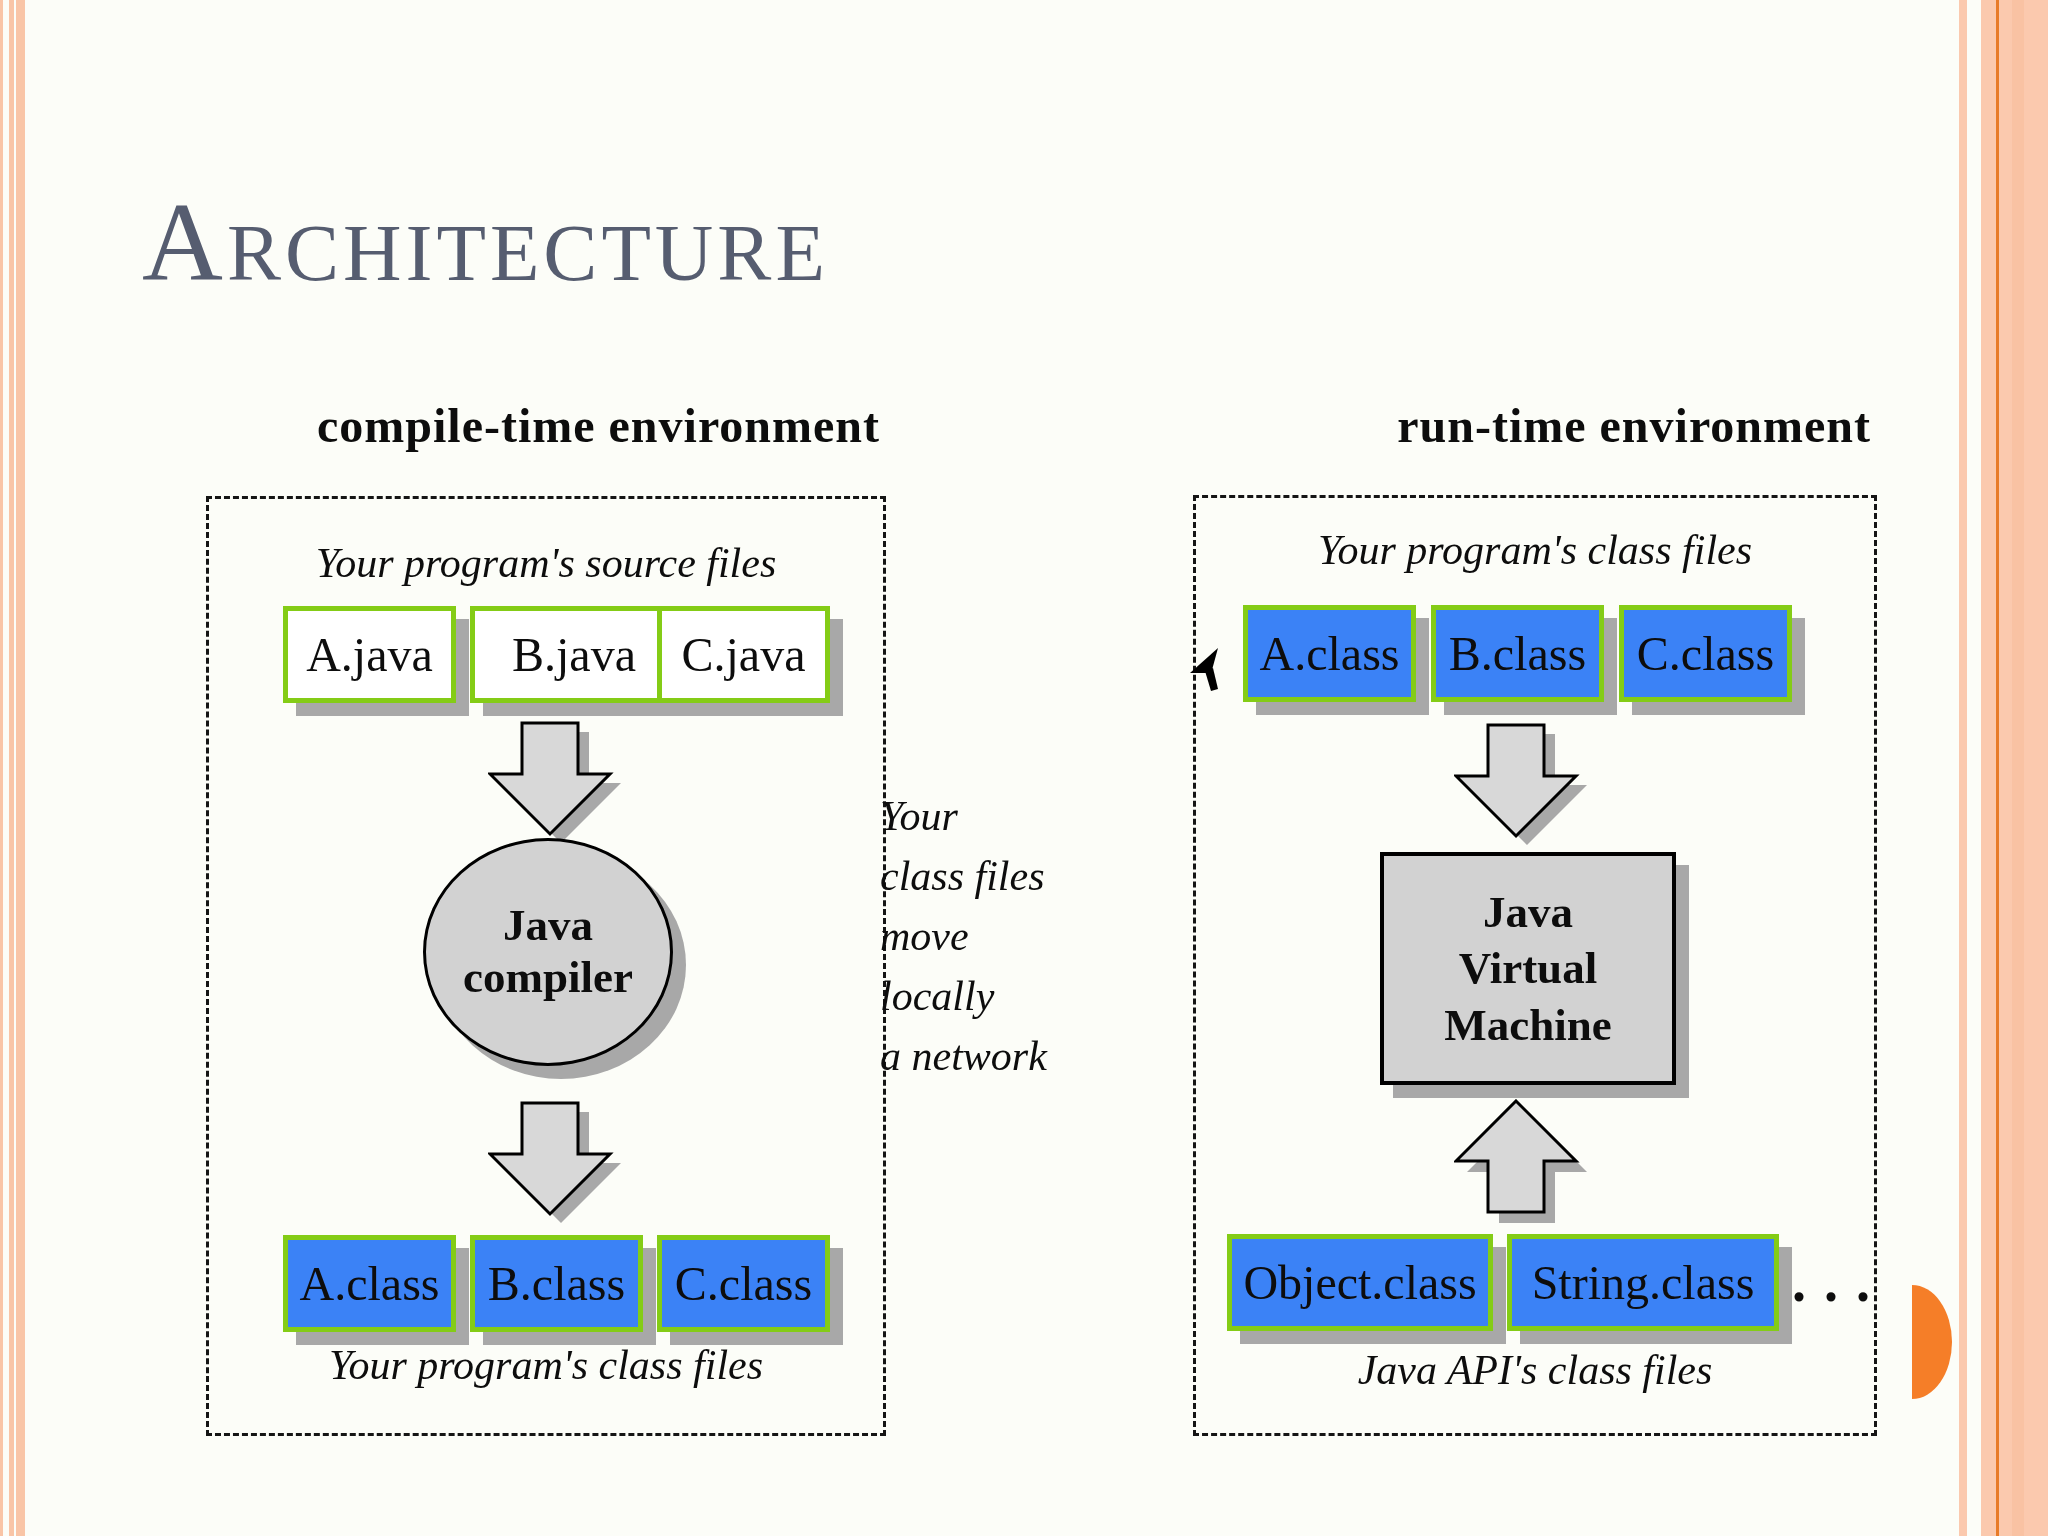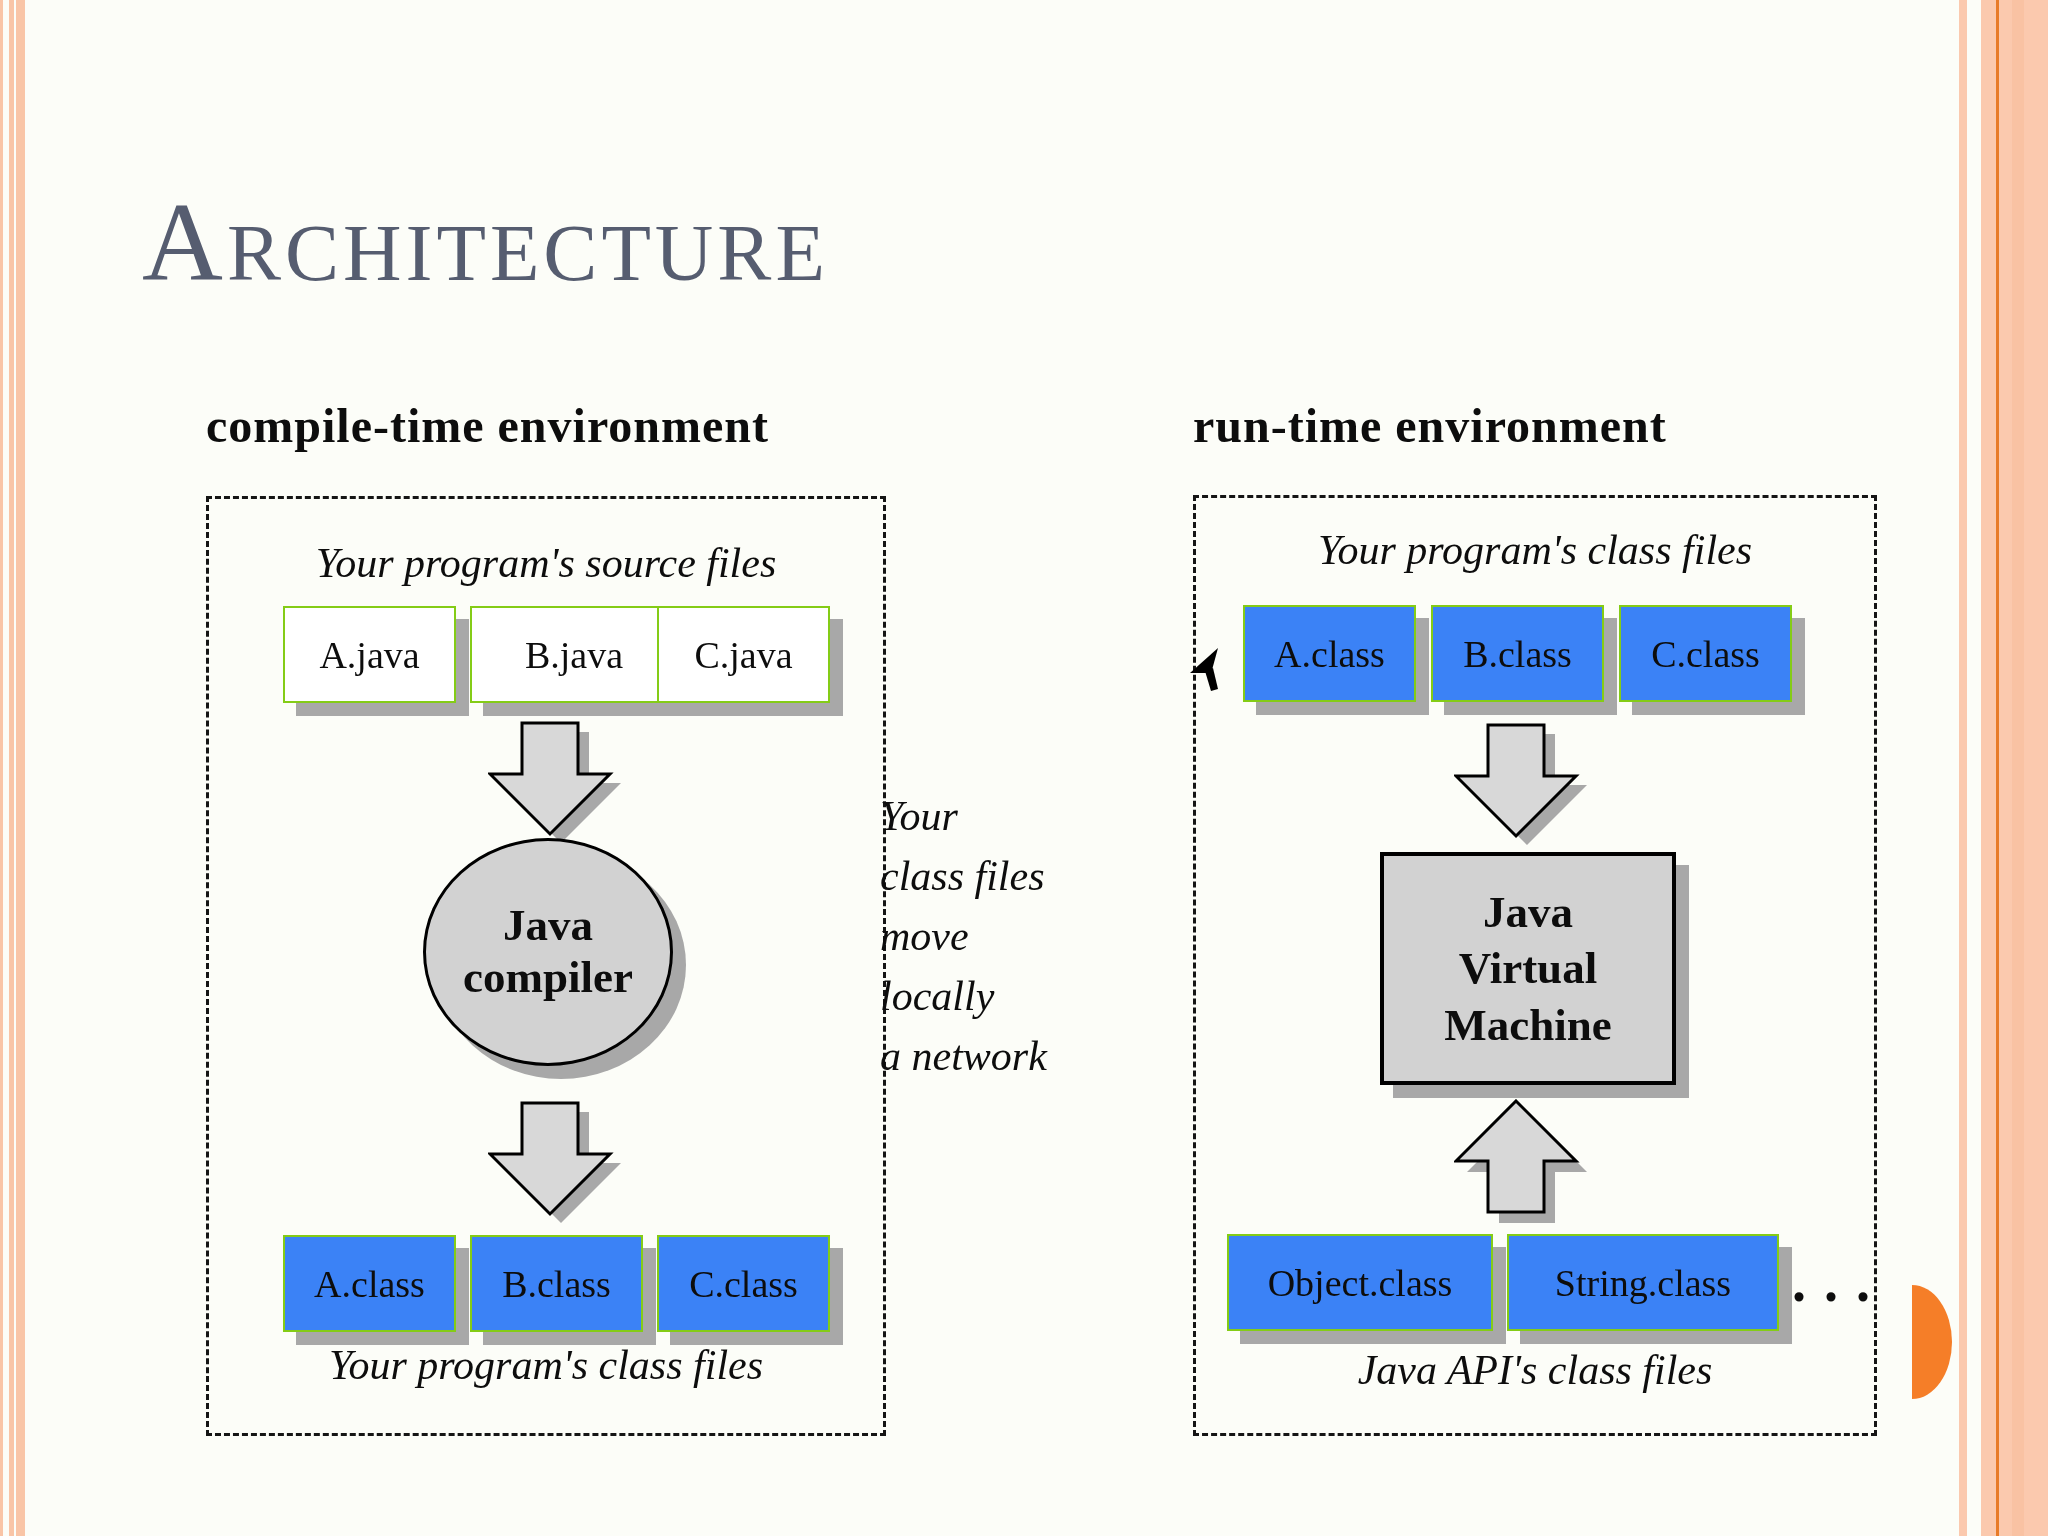--- a/index.html
+++ b/index.html
@@ -27,21 +27,21 @@
   }
   .title .initial { font-size: 112px; line-height: 1; }
   .title .rest    { font-size: 81px;  line-height: 1; text-align: right; }
 
   
   .env-header {
     position: absolute;
     top: 398px;
     font-size: 48px;
     font-weight: bold;
-    text-align: left;
+    text-align: right;
     letter-spacing: 1px;
   }
   .env-header.left  { left: 206px; width: 674px; }
   .env-header.right { left: 1193px; width: 678px; }
 
   
   .dash-box {
     position: absolute;
     border: 3px dashed #151515;
     background: transparent;
@@ -56,26 +56,26 @@
     text-align: center;
     font-style: italic;
     font-size: 42px;
     white-space: nowrap;
   }
 
   .file-box {
     position: absolute;
     box-sizing: border-box;
     height: 97px;
-    border: 2px solid #84cc16;
+    border: 5px solid #84cc16;
     box-shadow: 13px 13px 0 0 #a8a8a8;
     display: flex;
     align-items: center;
     justify-content: center;
-    font-size: 38px;
+    font-size: 48px;
     white-space: nowrap;
   }
   .fill-white { background: #ffffff; }
   .fill-lgray { background: #3b82f6; }
 
   .processor-circle {
     position: absolute;
     left: 214px;
     top: 339px;
     width: 250px;

